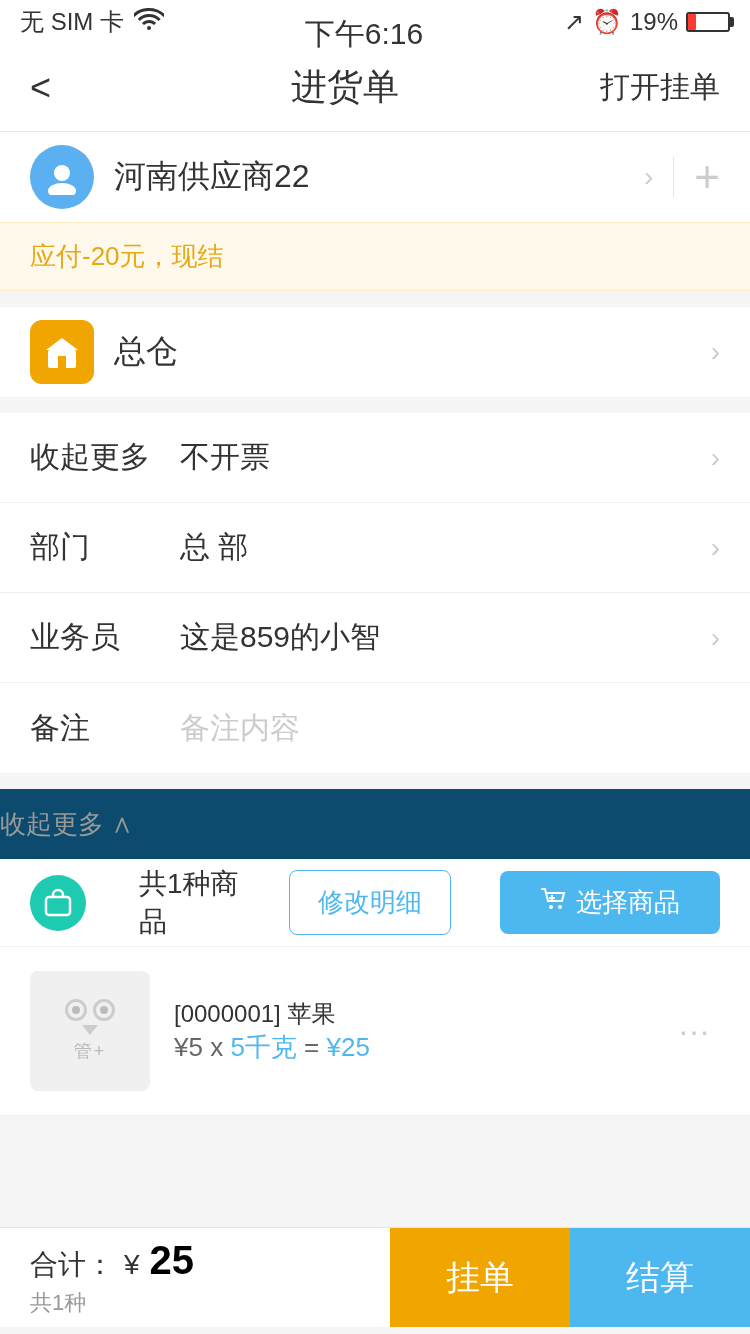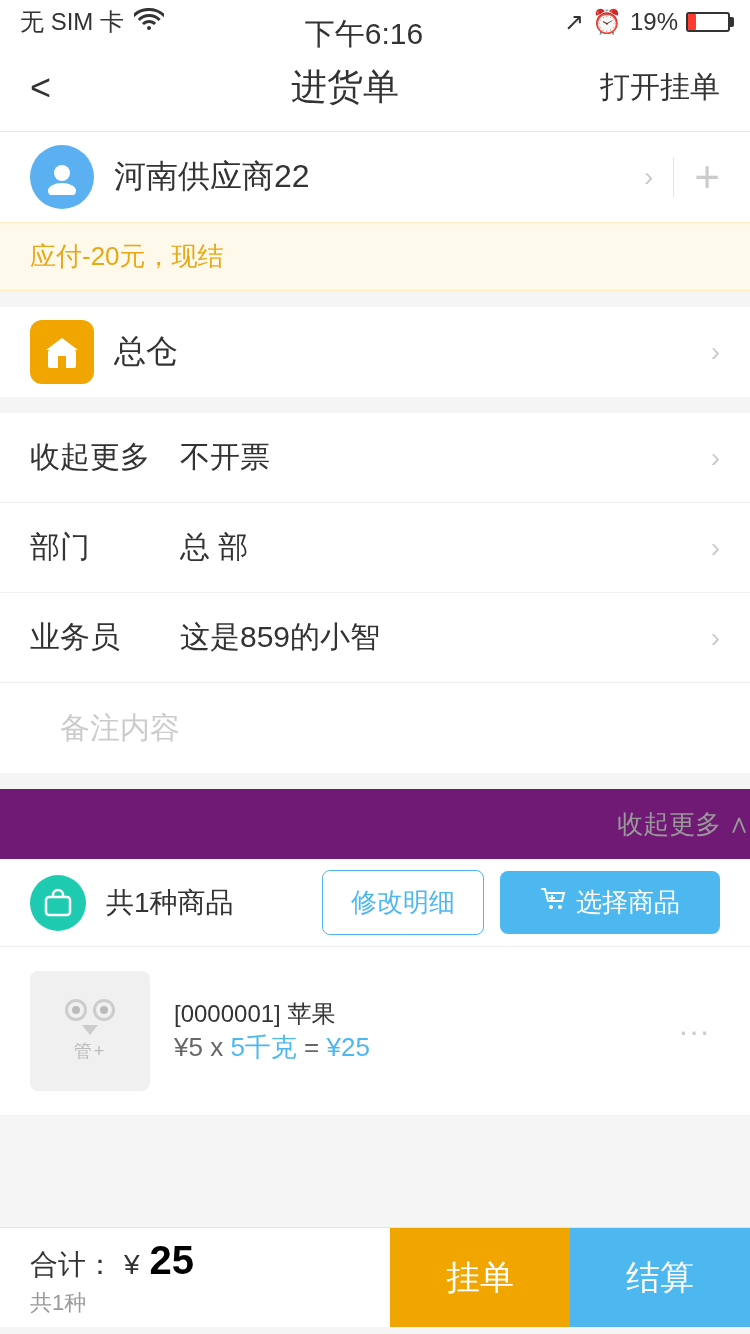--- a/index.html
+++ b/index.html
@@ -163,38 +163,39 @@
       flex: 1;
       font-size: 30px;
       color: #333;
       padding-left: 30px;
     }
     .form-value.placeholder { color: #ccc; }
     .form-chevron { color: #ccc; font-size: 28px; }
 
     
     .collapse-btn {
-      background: #701a75;
-      display: flex;
-      align-items: center;
-      justify-content: flex-end;
+      background: #0c4a6e;
+      display: flex;
+      align-items: center;
+      justify-content: flex-start;
       height: 70px;
       color: #999;
       font-size: 26px;
       cursor: pointer;
     }
 
     
     .product-header {
       background: #fff;
       display: flex;
       align-items: center;
       padding: 0 30px;
       height: 88px;
       border-bottom: 1px solid #f0f0f0;
+      gap: 33px;
     }
     .product-icon {
       width: 56px; height: 56px; border-radius: 50%;
       background: #1ecbb0;
       display: flex; align-items: center; justify-content: center;
       color: #fff; font-size: 26px; margin-right: 20px;
       flex-shrink: 0;
     }
     .product-count {
       flex: 1;
@@ -386,20 +387,21 @@
       <span class="form-label">部门</span>
       <span class="form-value">总 部</span>
       <span class="form-chevron">›</span>
     </div>
     <div class="form-row">
       <span class="form-label">业务员</span>
       <span class="form-value">这是859的小智</span>
       <span class="form-chevron">›</span>
     </div>
     <div class="form-row">
+      <span class="form-label">备注</span>
       <span class="form-value placeholder">备注内容</span>
     </div>
   </div>
 
   <div class="collapse-btn">
     <span>收起更多 ∧</span>
   </div>
 
   <div class="section">
     <div class="product-header">

